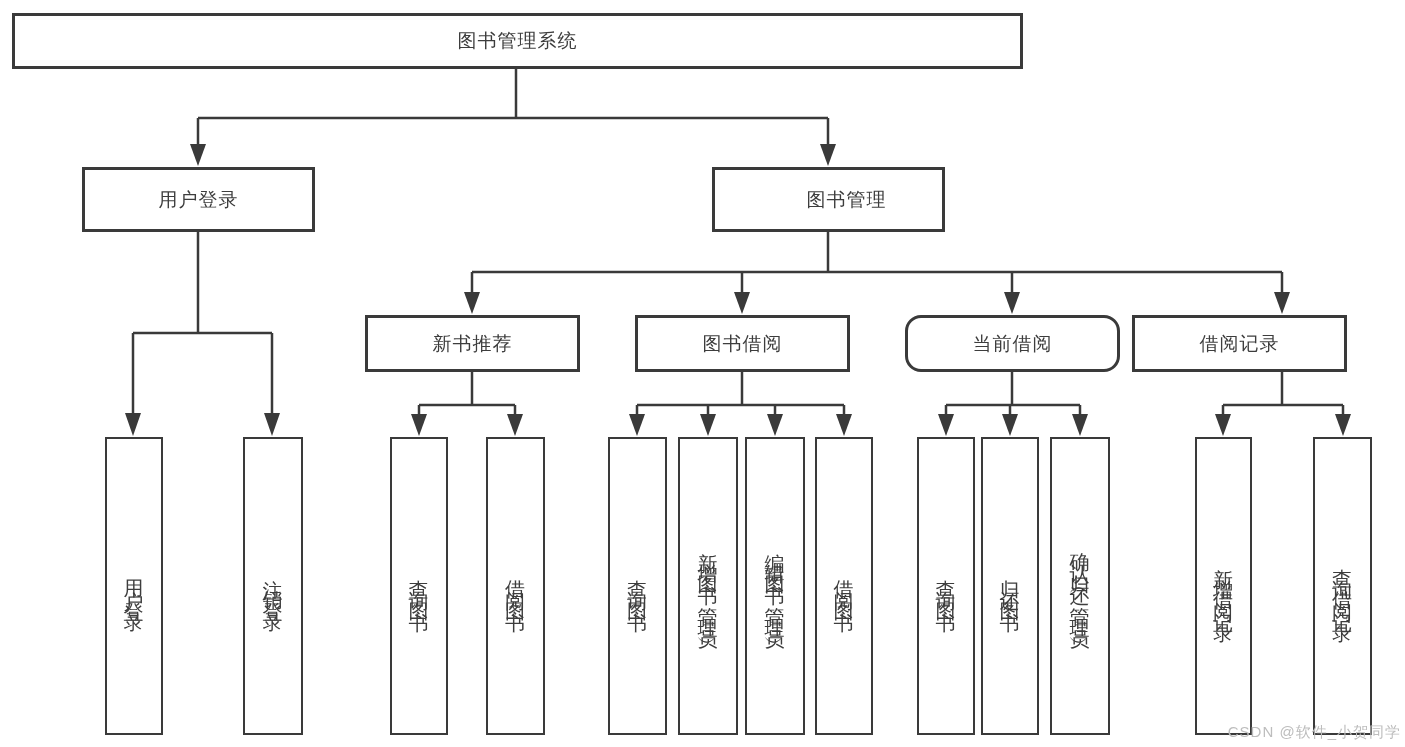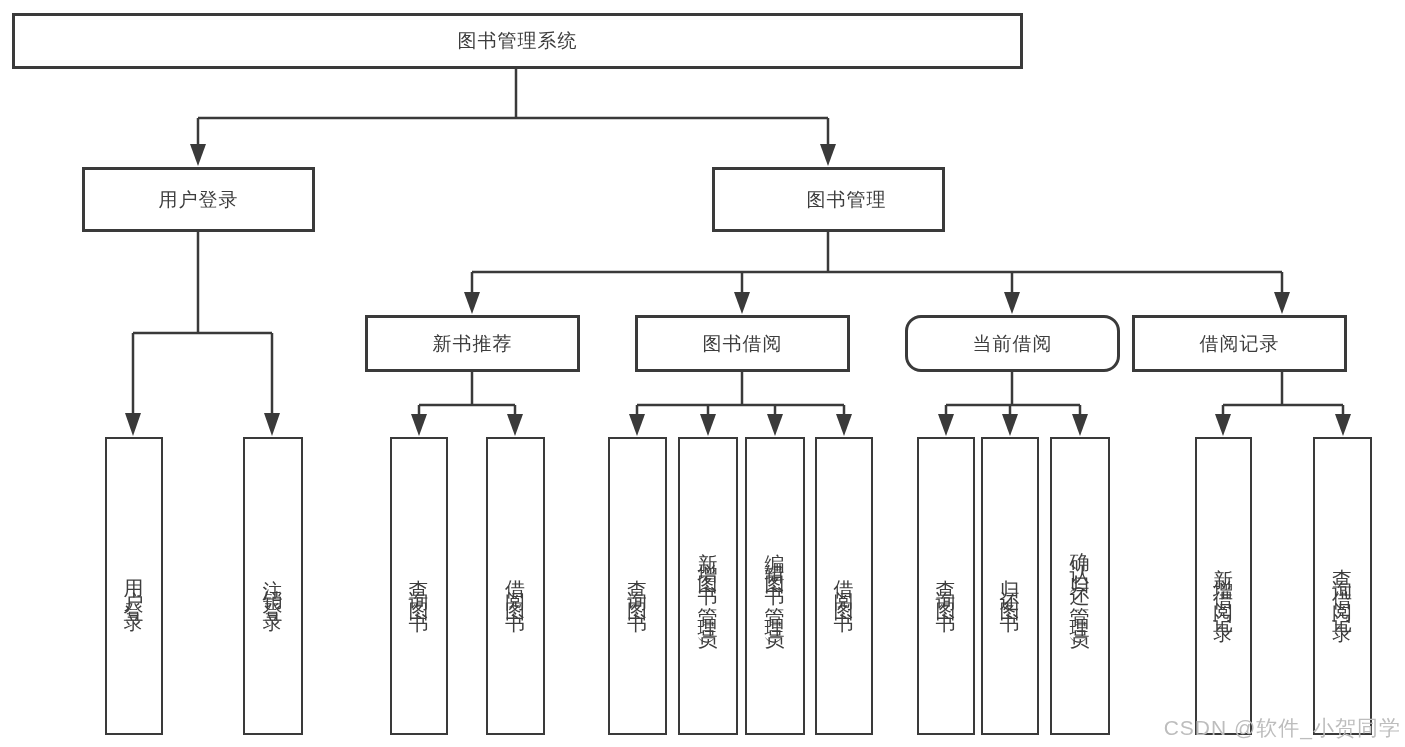--- a/index.html
+++ b/index.html
@@ -64,21 +64,21 @@
     text-orientation: mixed;
     font-size: 20px;
     letter-spacing: 11px;
     line-height: 1;
     white-space: nowrap;
   }
   .watermark {
     position: absolute;
     right: 4px;
     bottom: 5px;
-    font-size: 21px;
+    font-size: 15px;
     color: #bdbdbd;
     letter-spacing: 1px;
     white-space: nowrap;
   }
 </style>
 </head>
 <body>
 
 <div class="canvas">
 

